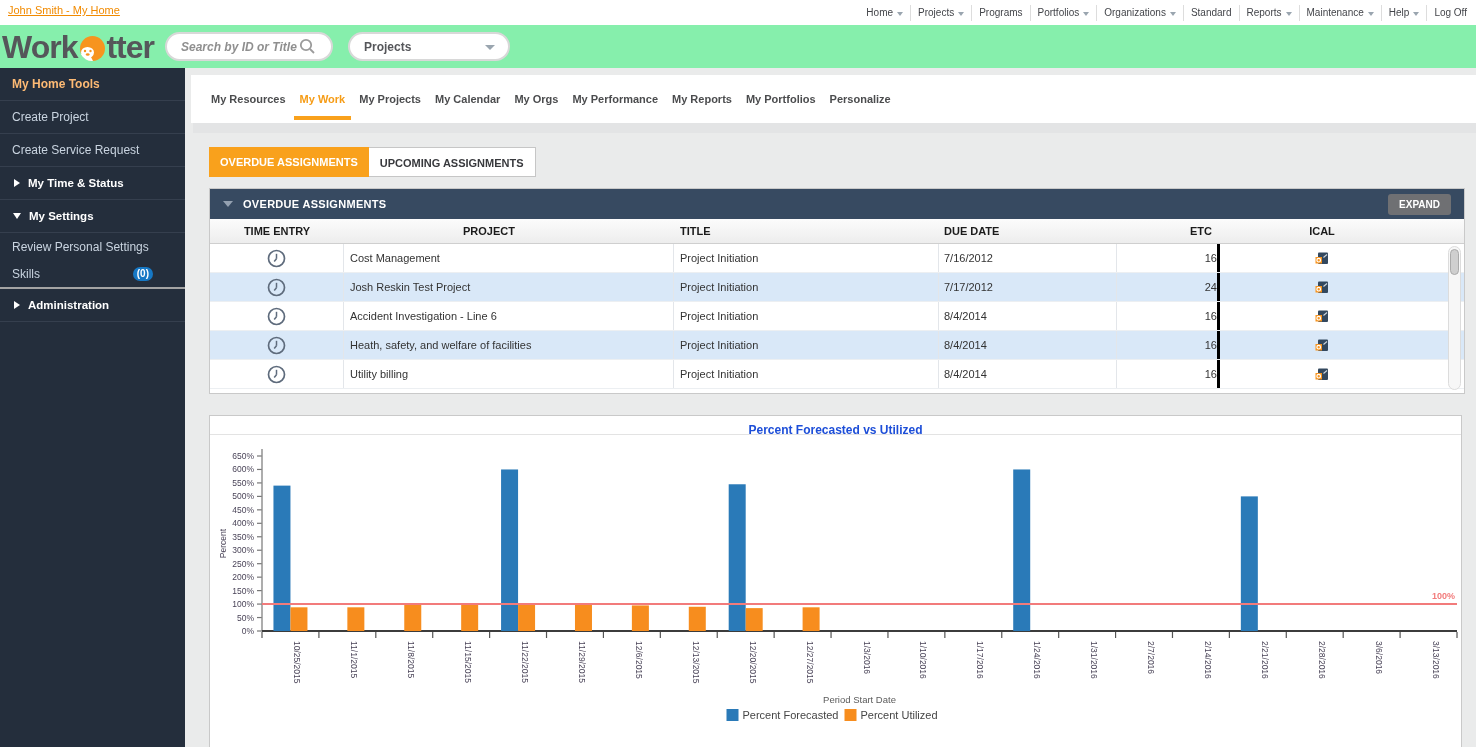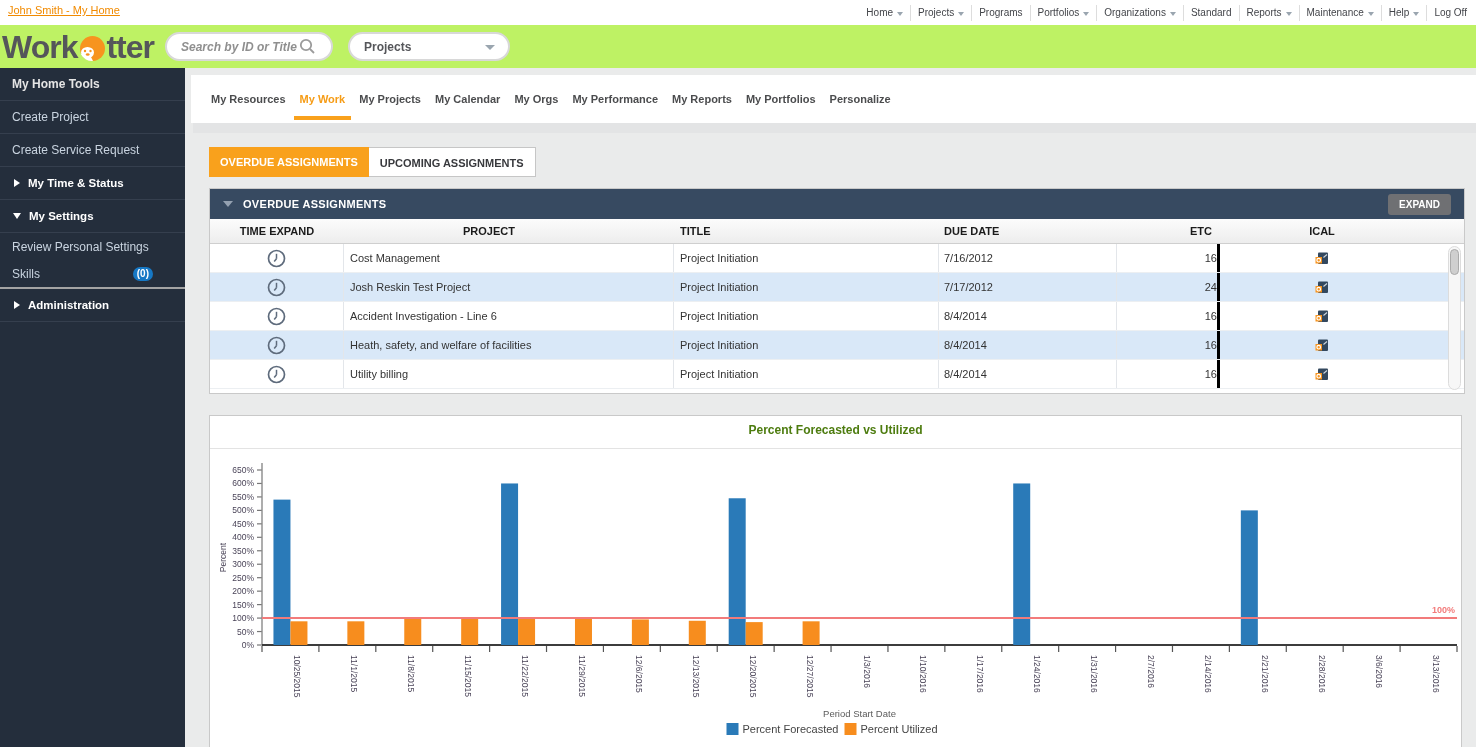--- a/index.html
+++ b/index.html
@@ -8,35 +8,35 @@
 
   
   .topbar { position:absolute; top:0; left:0; width:1476px; height:25px; background:#fff; }
   .user-link { position:absolute; left:8px; top:4px; font-size:11px; font-weight:normal; color:#f18a00; text-decoration:underline; cursor:pointer; }
   .topnav { position:absolute; right:2px; top:0; height:25px; display:flex; align-items:center; }
   .nav-item { display:flex; align-items:center; font-size:10px; color:#43454a; padding:0 7px; height:16px; border-right:1px solid #ddd; cursor:pointer; }
   .nav-item:last-child { border-right:none; }
   .nav-caret { width:0; height:0; border-left:3.5px solid transparent; border-right:3.5px solid transparent; border-top:4px solid #9aa5af; margin-left:4px; margin-top:2px; }
 
   
-  .header { position:absolute; top:25px; left:0; width:1476px; height:43px; background:#bef264; display:flex; align-items:center; }
+  .header { position:absolute; top:25px; left:0; width:1476px; height:43px; background:#86efac; display:flex; align-items:center; }
   .logo { display:flex; align-items:center; margin-left:2px; font-size:32px; font-weight:bold; color:#55565a; letter-spacing:-1px; line-height:1; }
   .logo svg { margin:3px 0 0 2px; }
   .pill { height:29px; border:2px solid #d8d8d8; border-radius:16px; background:#fff; display:flex; align-items:center; }
   .search-pill { width:168px; margin-left:11px; }
   .search-pill input { border:none; outline:none; width:118px; margin-left:14px; font-family:"Liberation Sans",sans-serif; font-size:12px; font-weight:bold; font-style:italic; color:#8f8f8f; background:transparent; }
   .search-pill input::placeholder { color:#8f8f8f; opacity:1; }
   .select-pill { width:162px; margin-left:15px; position:relative; cursor:pointer; }
   .select-pill .val { margin-left:14px; font-size:12px; font-weight:bold; color:#55565a; }
   .select-caret { position:absolute; right:13px; top:11px; width:0; height:0; border-left:5px solid transparent; border-right:5px solid transparent; border-top:5px solid #9aa5af; }
 
   
   .sidebar { position:absolute; left:0; top:68px; width:185px; height:679px; background:#242e3c; }
   .side-item { position:relative; display:flex; align-items:center; height:33px; padding:0 12px; font-size:12px; color:#c9d4e0; border-bottom:1px solid #353f4e; cursor:pointer; }
-  .side-item.header-item { font-weight:bold; color:#e5e5e5; font-size:12px; cursor:default; }
+  .side-item.header-item { font-weight:bold; color:#fdba74; font-size:12px; cursor:default; }
   .side-item.section { font-weight:bold; color:#fff; font-size:11.5px; }
   .side-item.section .label { margin-left:8px; }
   .side-item.sub { border-bottom:none; height:28px; }
   .side-item.sub.last { border-bottom:2px solid #a3a3a3; }
   .tri-right { width:0; height:0; border-top:4px solid transparent; border-bottom:4px solid transparent; border-left:6px solid #fff; margin-left:2px; }
   .tri-down { width:0; height:0; border-left:4px solid transparent; border-right:4px solid transparent; border-top:6px solid #fff; margin-left:1px; }
   .badge { margin-left:auto; margin-right:20px; background:#1678c5; color:#fff; font-size:10px; font-weight:bold; border-radius:9px; padding:2px 4px; line-height:1; }
 
   
   .main { position:absolute; left:185px; top:68px; width:1291px; height:679px; }
@@ -78,21 +78,21 @@
   .trow .col-project { padding-left:6px; border-right:1px solid #e3e6ea; }
   .trow .col-title { padding-left:6px; border-right:1px solid #e3e6ea; }
   .trow .col-due { padding-left:5px; border-right:1px solid #e3e6ea; }
   .trow .col-etc { justify-content:flex-end; border-right:3px solid #000000; }
   .trow .col-ical { justify-content:center; padding-right:40px; }
   .vscroll { position:absolute; right:3px; top:2px; width:13px; height:144px; background:#f7f7f7; border:1px solid #dcdcdc; border-radius:7px; }
   .vthumb { position:absolute; left:1px; top:2px; width:9px; height:26px; background:#cfcfcf; border:1px solid #aaa; border-radius:5px; cursor:pointer; }
 
   
   .chart-panel { margin:21px 14px 0 24px; height:340px; }
-  .chart-title { height:33px; line-height:29px; text-align:center; font-size:12px; font-weight:bold; color:#4d7c0f; border-bottom:1px solid #e3e3e3; }
+  .chart-title { height:19px; line-height:29px; text-align:center; font-size:12px; font-weight:bold; color:#1d4ed8; border-bottom:1px solid #e3e3e3; }
   .chart-body { position:relative; }
   .ytick-label { font-size:8.5px; fill:#4a4458; }
   .xtick-label { font-size:8.5px; fill:#4a4458; }
   .ylab { font-size:8.5px; fill:#4a4458; }
   .xlab { font-size:9.5px; fill:#5b5b5b; }
   .legtext { font-size:11px; fill:#454545; }
   .reflabel { font-size:9px; font-weight:bold; }
 </style>
 </head>
 <body>
@@ -217,21 +217,21 @@
       <div class="atab inactive">UPCOMING ASSIGNMENTS</div>
     </div>
 
     <section class="panel table-panel">
       <div class="tp-header">
         <span class="tp-tri"></span>
         <span class="tp-title">OVERDUE ASSIGNMENTS</span>
         <span class="expand-btn">EXPAND</span>
       </div>
       <div class="thead">
-          <div class="col-time">TIME EXPAND</div>
+          <div class="col-time">TIME ENTRY</div>
           <div class="col-project">PROJECT</div>
           <div class="col-title">TITLE</div>
           <div class="col-due">DUE DATE</div>
           <div class="col-etc">ETC</div>
           <div class="col-ical">ICAL</div>
         </div>
       <div class="rows">
 
       <div class="trow">
             <div class="col-time">

